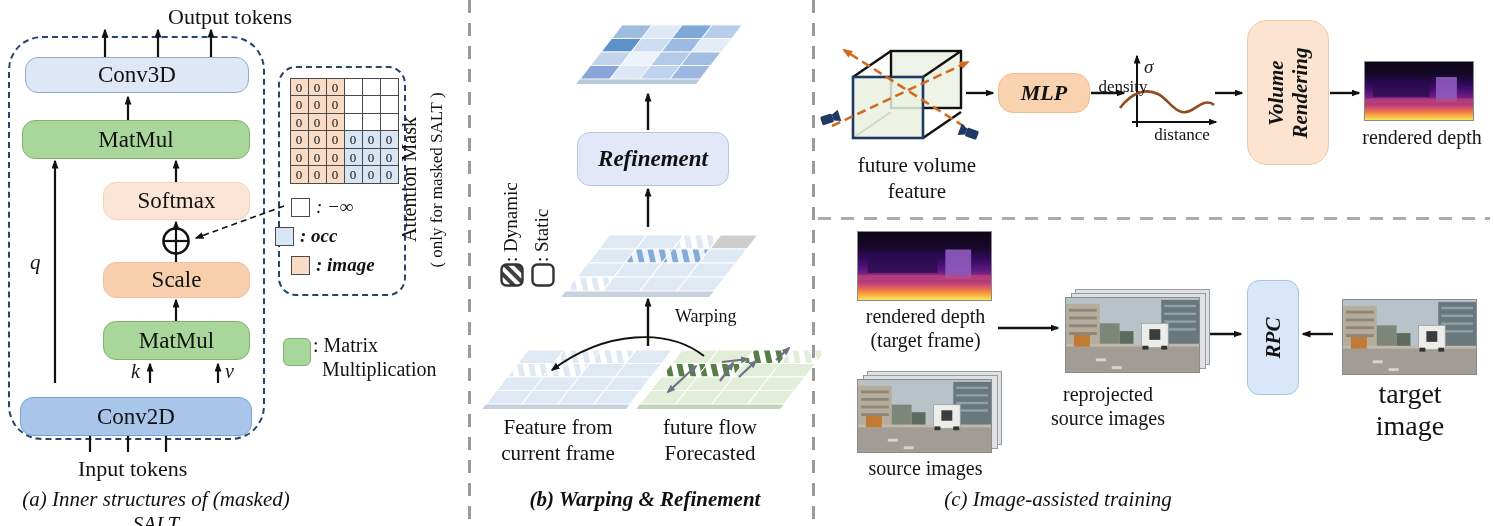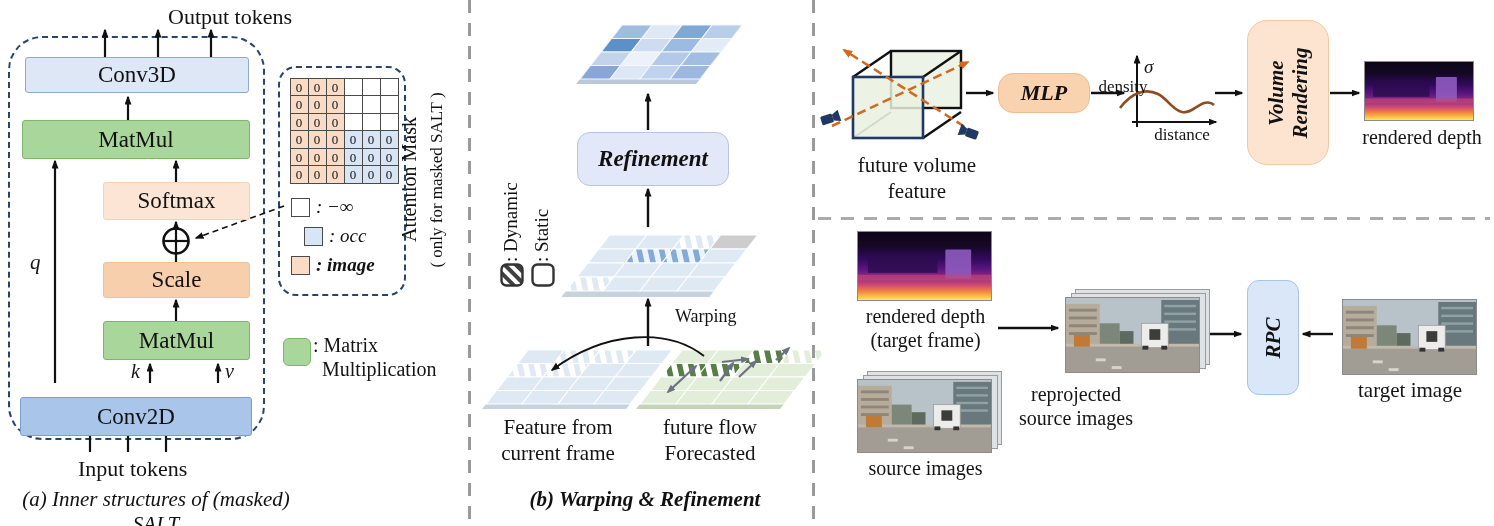--- a/index.html
+++ b/index.html
@@ -2,21 +2,21 @@
 <html style="--navy: #27436e; --blue-light: #dde7f5; --blue-light-border: #8fa9cf; --green: #a9d69a; --green-border: #7eb56b; --peach-light: #fce5d4; --peach-light-border: #f6d2b4; --peach: #f8cfac; --peach-border: #f4c193; --blue: #a9c6ea; --blue-border: #7b9fd0; --mask-image: #fadcc6; --mask-occ: #d8e5f4; --refinement: #e3e8f8; --refinement-border: #b7c4e4; --mlp: #f9d2b0; --vr: #fce4d0; --vr-border: #f0c9a6; --rpc: #d9e7f8; --rpc-border: #a6c4e6; --sep: #9a9a9a; --curve-brown: #8f4c20; --ray-orange: #d2691e;"><head>
 <meta charset="utf-8">
 <style>
   html,body{margin:0;padding:0;background:#fff;}
   .canvas{position:relative;width:1494px;height:526px;background:#fff;overflow:hidden;
           font-family:"Liberation Serif",serif;color:#111;}
   .abs{position:absolute;}
   svg.overlay{position:absolute;left:0;top:0;z-index:1;}
   .lbl{position:absolute;z-index:3;color:#141414;}
   .box{position:absolute;z-index:2;display:flex;align-items:center;justify-content:center;
-       border-radius:3px;font-size:23px;border:1.5px solid transparent;}
+       border-radius:13px;font-size:23px;border:1.5px solid transparent;}
   .dashedrect{position:absolute;z-index:0;border:2.5px dashed var(--navy);}
   .vsep{position:absolute;top:0;height:526px;width:3px;z-index:2;
         background:repeating-linear-gradient(to bottom,var(--sep) 0 13px,transparent 13px 23px);}
   .hsep{position:absolute;height:3px;z-index:2;
         background:repeating-linear-gradient(to right,#ababab 0 13px,transparent 13px 23px);}
   .caption{position:absolute;z-index:3;font-style:italic;font-size:21px;text-align:center;}
   .vrot{position:absolute;z-index:3;transform:rotate(-90deg);white-space:nowrap;text-align:center;}
   
   .maskgrid{position:absolute;left:290px;top:78px;z-index:3;display:grid;
             grid-template-columns:repeat(6,18px);grid-auto-rows:17.5px;}
@@ -336,21 +336,21 @@
       <div class="mcell image">0</div>
       <div class="mcell image">0</div>
       <div class="mcell occ">0</div>
       <div class="mcell occ">0</div>
       <div class="mcell occ">0</div>
     </div>
   <div class="legrow" style="left:291px;top:196px;">
     <span class="legsw inf"></span>
     <span class="leglbl">: −∞</span>
   </div>
-  <div class="legrow" style="left:304px;top:225px;">
+  <div class="legrow" style="left:275px;top:225px;font-weight:bold;">
     <span class="legsw occ"></span>
     <span class="leglbl">: occ</span>
   </div>
   <div class="legrow" style="left:291px;top:254px;font-weight:bold;">
     <span class="legsw image"></span>
     <span class="leglbl">: image</span>
   </div>
   <div class="vrot" style="left:294px;top:168px;width:230px;font-size:20px;">Attention Mask</div>
   <div class="vrot" style="left:322px;top:170px;width:230px;font-size:17px;">( only for masked SALT )</div>
 
@@ -431,29 +431,30 @@
   </div>
   <div class="lbl" style="left:853px;top:457px;width:145px;font-size:20px;text-align:center;">source images</div>
 
   <div class="stack" style="left:1066px;top:298px;width:133px;height:74px;">
     <div class="layer" style="left:9px;top:-9px;"></div>
     <div class="layer" style="left:5px;top:-5px;"></div>
     <svg width="133" height="74" viewBox="0 0 134 76" preserveAspectRatio="none" class="frame">
         <use href="#street"></use>
       </svg>
   </div>
-  <div class="lbl" style="left:1000px;top:382px;width:152px;font-size:20px;line-height:24px;text-align:center;">
+  <div class="lbl" style="left:1032px;top:382px;width:152px;font-size:20px;line-height:24px;text-align:center;">
     <div>reprojected</div>
     <div>source images</div>
   </div>
 
   <div class="box" style="left:1247px;top:280px;width:50px;height:113px;border-radius:12px;background:var(--rpc);border-color:var(--rpc-border);">
     <div class="boldital" style="position:absolute;left:50%;top:50%;width:113px;transform:translate(-50%,-50%) rotate(-90deg);font-size:21px;text-align:center;">RPC</div>
   </div>
 
   <div class="abs photoimg frame" style="left:1343px;top:300px;width:133px;height:74px;z-index:2;">
     <svg width="133" height="74" viewBox="0 0 134 76" preserveAspectRatio="none">
         <use href="#street"></use>
       </svg>
   </div>
-  <div class="lbl" style="left:1345px;top:378px;width:130px;font-size:21px;text-align:center;">target image</div>
-
+  <div class="lbl" style="left:1345px;top:378px;width:130px;font-size:28px;text-align:center;">target image</div>
+
+  <div class="caption" style="left:902px;top:487px;width:312px;">(c) Image-assisted training</div>
 </div>
 
 </body></html>

